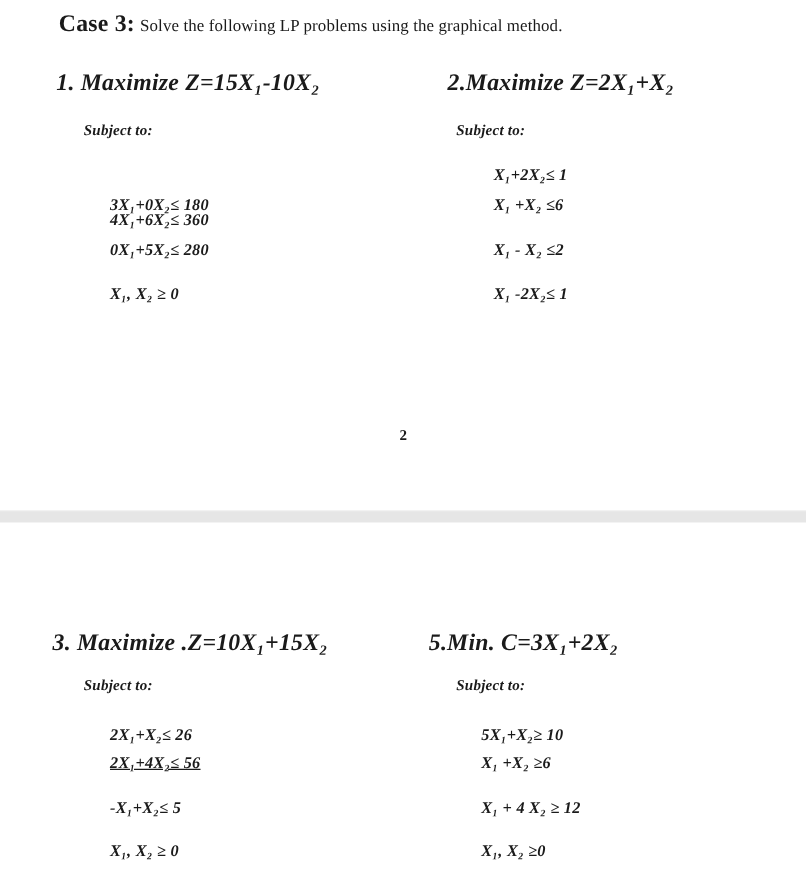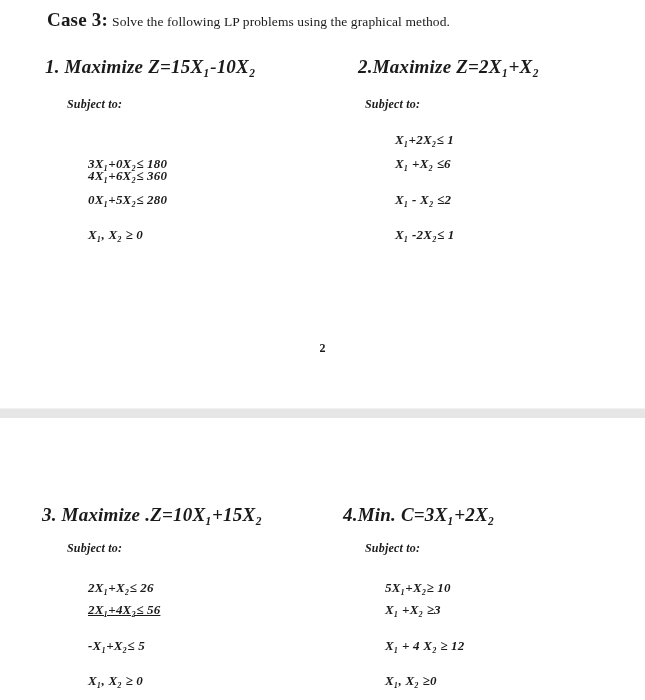--- a/index.html
+++ b/index.html
@@ -172,20 +172,20 @@
 
 <div class="problem prob-title" id="prob-3">3. Maximize .Z=10X₁+15X₂</div>
 <div class="subject-to" id="subj-3">Subject to:</div>
 <div class="constraints" id="cons-3">
   <div class="constraint c0">2X₁+X₂≤ 26</div>
   <div class="constraint c1">2X₁+4X₂≤ 56</div>
   <div class="constraint c2">-X₁+X₂≤ 5</div>
   <div class="constraint c3">X₁, X₂  ≥  0</div>
 </div>
 
-<div class="problem prob-title" id="prob-4">4.Min. C=3X₁+2X₂</div>
+<div class="problem prob-title" id="prob-4">5.Min. C=3X₁+2X₂</div>
 <div class="subject-to" id="subj-4">Subject to:</div>
 <div class="constraints" id="cons-4">
   <div class="constraint c0">5X₁+X₂≥ 10</div>
-  <div class="constraint c1">X₁ +X₂  ≥3</div>
+  <div class="constraint c1">X₁ +X₂  ≥6</div>
   <div class="constraint c2">X₁ + 4 X₂ ≥ 12</div>
   <div class="constraint c3">X₁,     X₂ ≥0</div>
 </div>
 
 </body></html>

